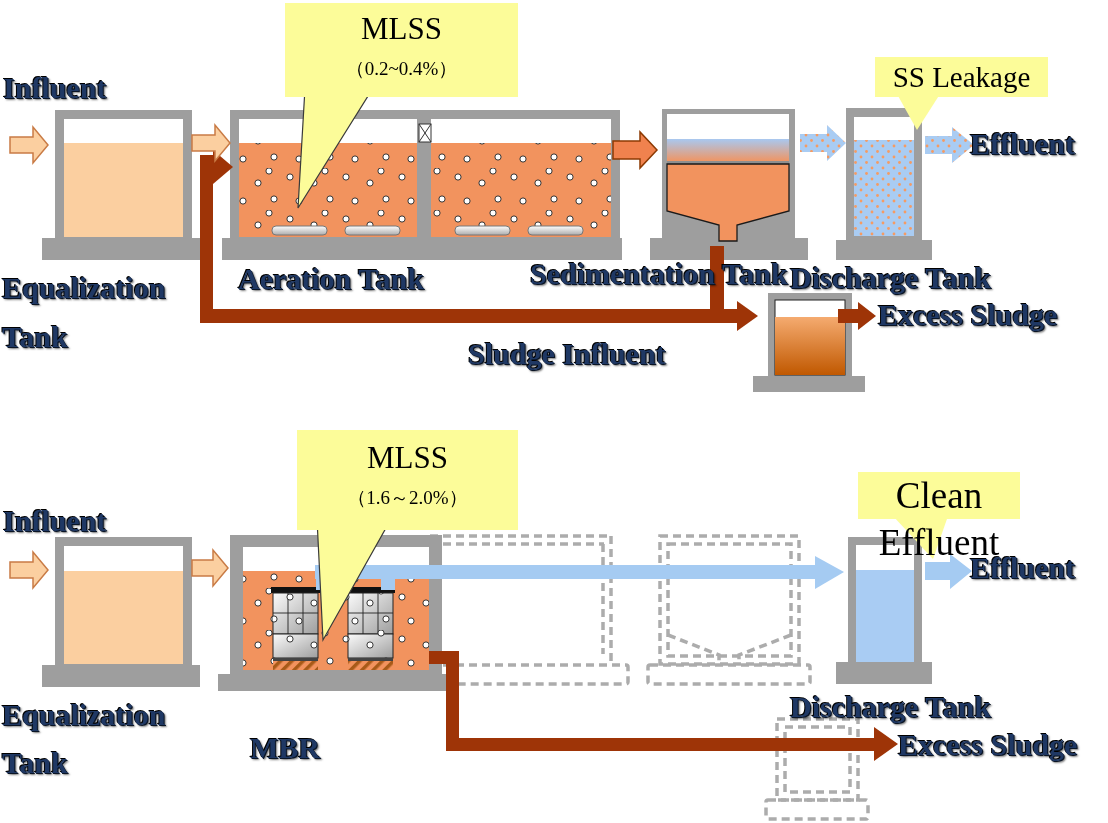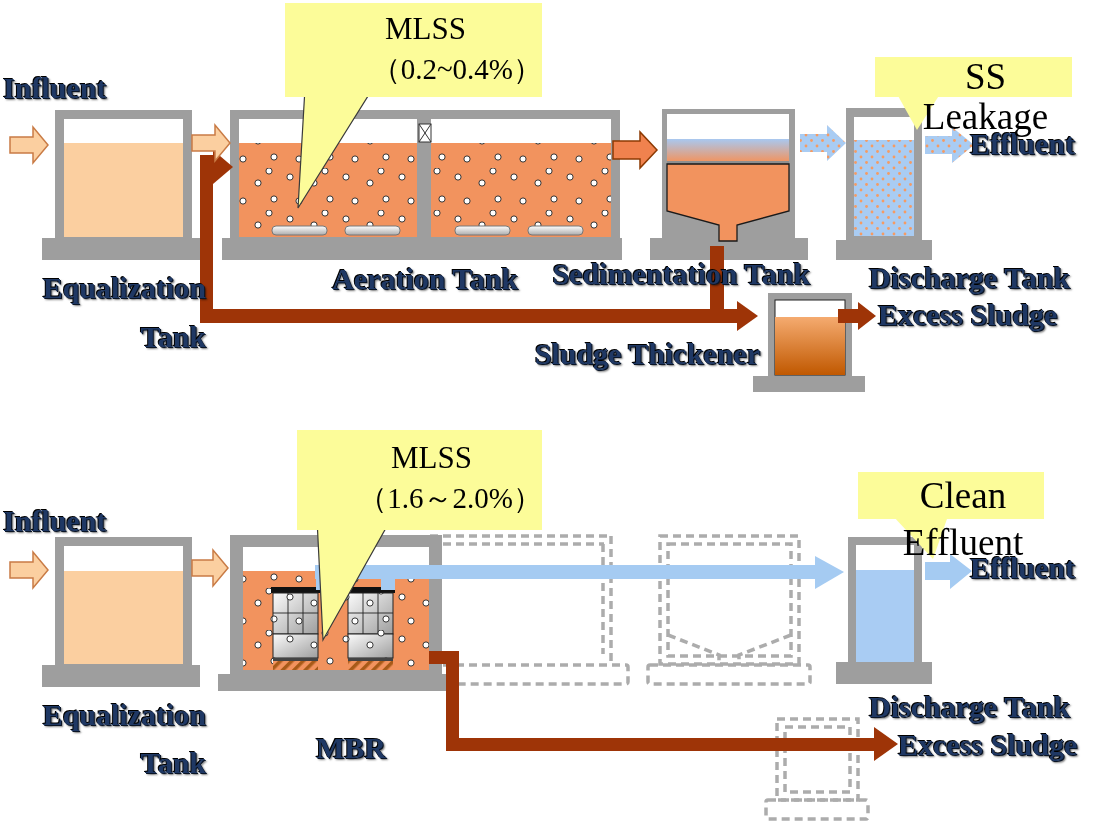--- a/index.html
+++ b/index.html
@@ -6,29 +6,28 @@
   #canvas{
     position:relative; width:1108px; height:823px; background:#ffffff;
     font-family:"Liberation Serif","DejaVu Serif",serif; overflow:hidden;
   }
   #shapes{position:absolute;left:0;top:0;}
   .lbl{
     position:absolute; color:#1F3864; font-weight:bold; font-size:30px;
     text-shadow:-1px -1px 0 #000, 1px 1px 0 #0a1526, 2px 2px 2px rgba(0,0,0,.55);
     white-space:nowrap; line-height:1.1;
   }
-  .lbl.center{text-align:right;}
+  .lbl.center{text-align:left;}
   .lbl .line{display:block;}
   .callout{
     position:absolute; background:#FCFC99; color:#000; text-align:center;
     font-family:"Liberation Serif","DejaVu Serif",serif;
-    padding-left:24px;
   }
   .callout .c-title{display:block; font-size:31px; line-height:40px;}
-  .callout .c-value{display:block; font-size:29px; line-height:40px;text-align:right;}
+  .callout .c-value{display:block; font-size:19px; line-height:40px;}
 </style>
 </head>
 <body>
 
 <div id="canvas">
 
 <svg id="shapes" width="1108" height="823" viewBox="0 0 1108 823">
   <defs>
     <pattern id="bubbleP" width="56" height="42" patternUnits="userSpaceOnUse">
       <g fill="#ffffff" stroke="#333" stroke-width="1">
@@ -245,30 +244,30 @@
 </div>
 
 <div class="lbl center" style="left:530px; top:257px; width:280px;">Sedimentation Tank</div>
 
 <div class="lbl center" style="left:238px; top:262px; width:280px;">Aeration Tank</div>
 
 <div class="lbl center" style="left:790px; top:261px; width:280px;">Discharge Tank</div>
 
 <div class="lbl" style="left:970px; top:127px;">Effluent</div>
 
-<div class="lbl center" style="left:468px; top:337px; width:292px;">Sludge Thickener</div>
+<div class="lbl center" style="left:468px; top:337px; width:292px;">Sludge Influent</div>
 
 <div class="lbl" style="left:878px; top:298px;">Excess Sludge</div>
 
 <div class="callout" style="left:285px; top:3px; width:233px; height:88px; padding-top:6px;">
   <span class="c-title">MLSS</span>
   <span class="c-value">（0.2~0.4%）</span>
 </div>
 
-<div class="callout" style="left:875px; top:57px; width:173px; height:40px; font-size:37px; line-height:40px;">SS Leakage</div>
+<div class="callout" style="left:875px; top:57px; width:173px; height:40px; font-size:29px; line-height:40px;">SS Leakage</div>
 
 <div class="lbl" style="left:3px; top:504px;">Influent</div>
 
 <div class="lbl center" style="left:2px; top:691px; width:204px; line-height:48px;">
   <span class="line">Equalization</span>
   <span class="line">Tank</span>
 </div>
 
 <div class="lbl center" style="left:250px; top:731px; width:136px;">MBR</div>
 

